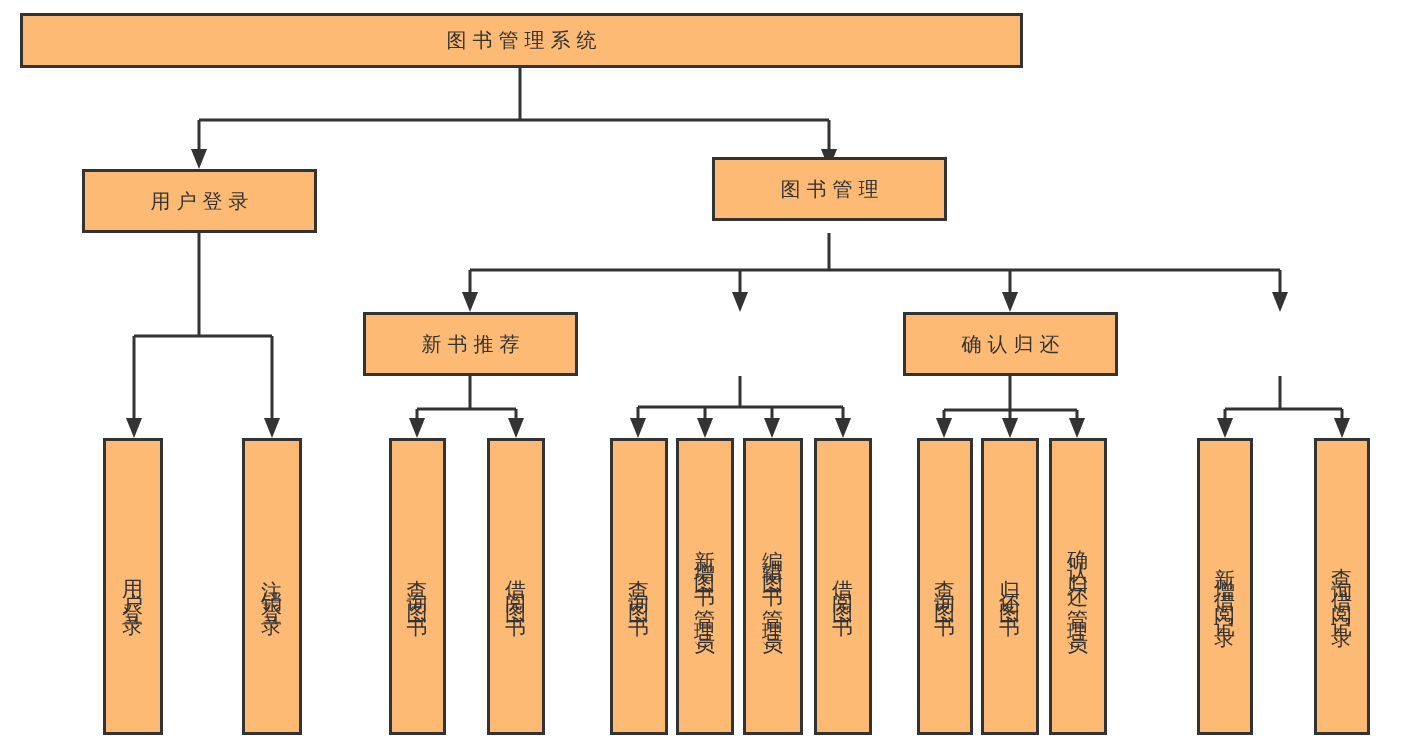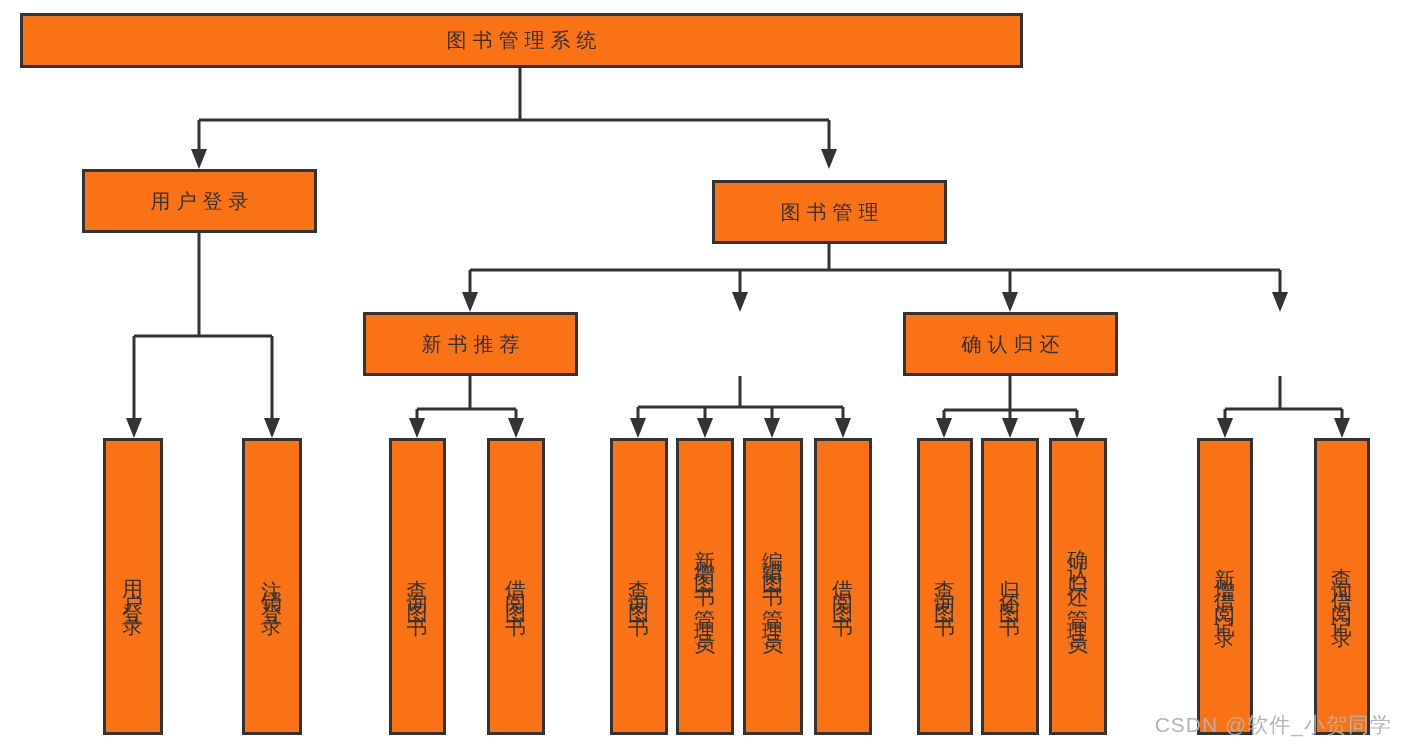--- a/index.html
+++ b/index.html
@@ -10,21 +10,21 @@
     font-family:"Liberation Sans","DejaVu Sans",sans-serif;
     overflow:hidden;
   }
   .connectors{
     position:absolute;left:0;top:0;z-index:0;
   }
   .node{
     position:absolute;
     box-sizing:border-box;
     border:3px solid #333333;
-    background:#f97316;
+    background:#fdba74;
     display:flex;
     align-items:center;
     justify-content:center;
     z-index:1;
     color:#333333;
     text-align:right;
   }
   .h-label{
     font-size:20px;
     letter-spacing:6px;
@@ -97,21 +97,21 @@
     </g>
   </svg>
 
   <div class="node" style="left:20px;top:13px;width:1003px;height:55px;">
     <span class="h-label">图书管理系统</span>
   </div>
 
   <div class="node" style="left:82px;top:169px;width:235px;height:64px;">
     <span class="h-label">用户登录</span>
   </div>
-  <div class="node" style="left:712px;top:180px;width:235px;height:64px;">
+  <div class="node" style="left:712px;top:157px;width:235px;height:64px;">
     <span class="h-label">图书管理</span>
   </div>
 
   <div class="node" style="left:363px;top:312px;width:215px;height:64px;">
     <span class="h-label">新书推荐</span>
   </div>
   <div class="node" style="left:903px;top:312px;width:215px;height:64px;">
     <span class="h-label">确认归还</span>
   </div>
 
@@ -152,15 +152,14 @@
     <span class="v-label">确认归还（管理员）</span>
   </div>
 
   <div class="node" style="left:1197px;top:438px;width:56px;height:297px;">
     <span class="v-label">新增借阅记录</span>
   </div>
   <div class="node" style="left:1314px;top:438px;width:56px;height:297px;">
     <span class="v-label">查询借阅记录</span>
   </div>
 
-  <div class="watermark">CSDN @软件_小贺同学</div>
 
 </div>
 
 </body></html>

